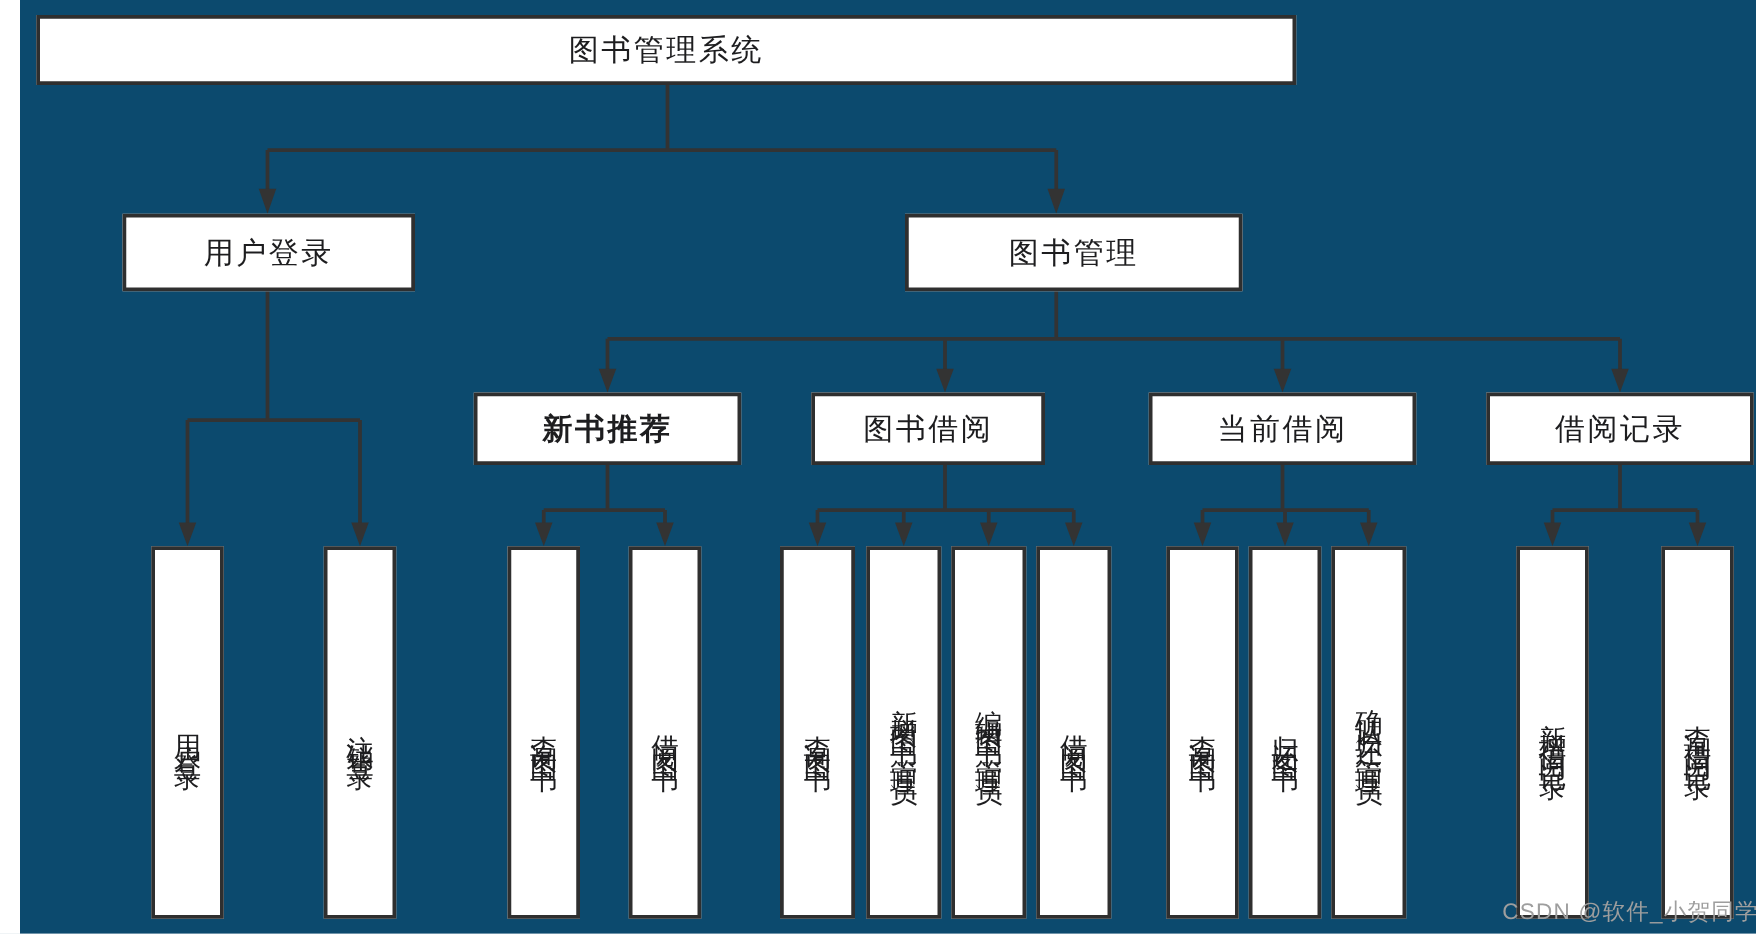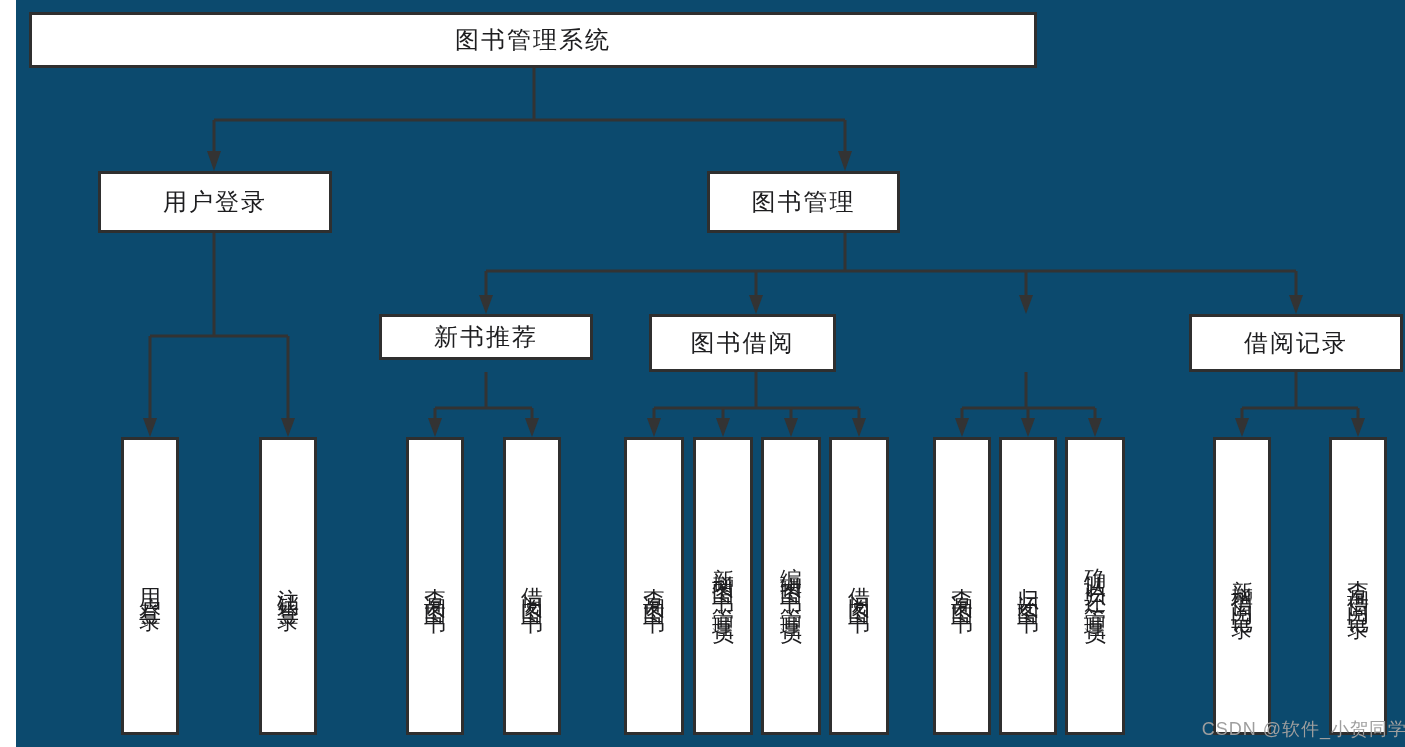--- a/index.html
+++ b/index.html
@@ -100,24 +100,25 @@
       <polygon points="1005,418 1019,418 1012,437"></polygon>
       <polygon points="1072,418 1086,418 1079,437"></polygon>
       <polygon points="1219,418 1233,418 1226,437"></polygon>
       <polygon points="1335,418 1349,418 1342,437"></polygon>
     </g>
   </svg>
 
   <div class="box h" style="left:13px; top:12px; width:1008px; height:56px;">图书管理系统</div>
 
   <div class="box h" style="left:82px; top:171px; width:234px; height:62px;">用户登录</div>
-  <div class="box h" style="left:691px; top:171px; width:193px; height:62px;">图书管理</div>
+  <div class="box h" style="left:708px; top:171px; width:270px; height:62px;">图书管理</div>
 
-  <div class="box h" style="left:363px; top:314px; width:214px; height:46px;">新书推荐</div>
+  <div class="box h" style="left:363px; top:314px; width:214px; height:58px;font-weight:bold;">新书推荐</div>
   <div class="box h" style="left:633px; top:314px; width:187px; height:58px;">图书借阅</div>
+  <div class="box h" style="left:903px; top:314px; width:214px; height:58px;">当前借阅</div>
   <div class="box h" style="left:1173px; top:314px; width:214px; height:58px;">借阅记录</div>
 
   <div class="box v" style="left:105px; top:437px; width:58px; height:298px;">
     <span class="vtext">用户登录</span>
   </div>
   <div class="box v" style="left:243px; top:437px; width:58px; height:298px;">
     <span class="vtext">注销登录</span>
   </div>
 
   <div class="box v" style="left:390px; top:437px; width:58px; height:298px;">

